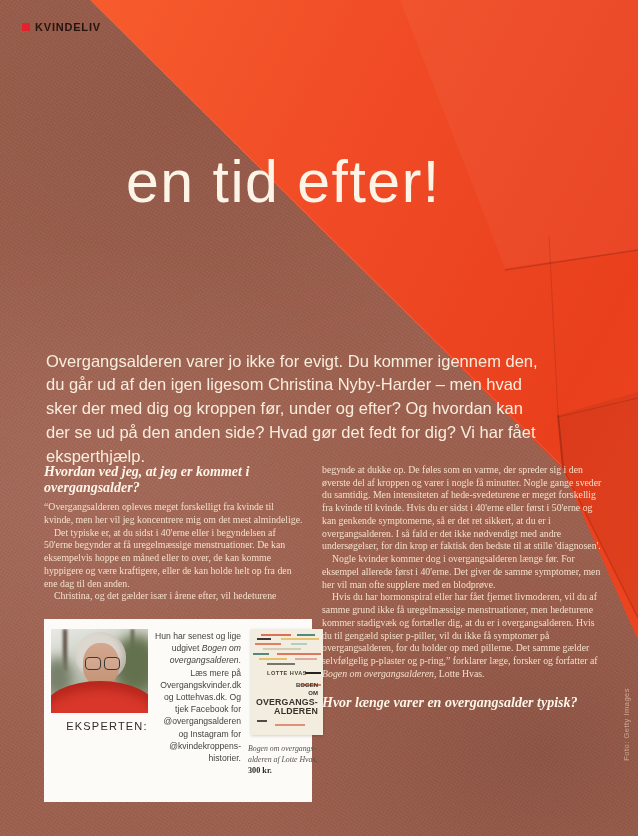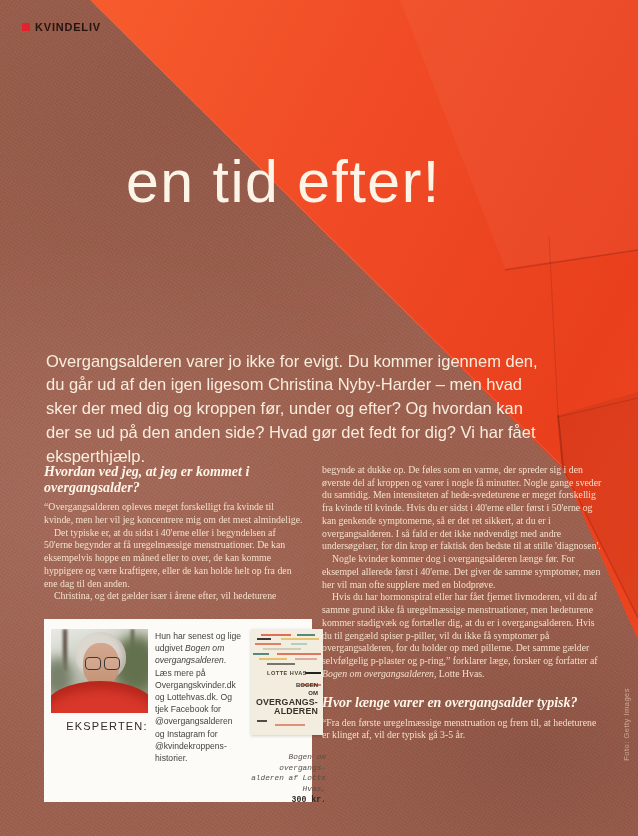--- a/index.html
+++ b/index.html
@@ -58,30 +58,30 @@
   .ph-bush2{position:absolute;left:-8px;top:28px;width:30px;height:40px;background:#77806a;border-radius:50%;filter:blur(6px);}
   .ph-trunk{position:absolute;left:12px;top:0;width:4px;height:42px;background:#57493e;filter:blur(1.5px);}
   .ph-trunk2{position:absolute;left:80px;top:0;width:3px;height:30px;background:#5d5044;filter:blur(1.5px);}
   .ph-hair{position:absolute;left:25px;top:3px;width:50px;height:48px;background:#dcd7cf;border-radius:48% 52% 45% 45%;box-shadow:inset -4px -4px 6px rgba(120,110,100,0.35);}
   .ph-face{position:absolute;left:32px;top:14px;width:36px;height:42px;background:linear-gradient(#d3a88f,#c49376);border-radius:46% 46% 42% 42%;}
   .ph-glasses{position:absolute;left:34px;top:28px;display:flex;gap:3px;}
   .ph-glasses span{width:14px;height:11px;border:1.5px solid #3c3733;border-radius:4px;background:rgba(255,255,255,0.10);}
   .ph-coat{position:absolute;left:-7px;bottom:-24px;width:112px;height:56px;background:#d8372a;border-radius:50% 50% 0 0;box-shadow:inset 0 8px 10px rgba(120,10,5,0.35);}
   .exp-label{margin-top:7px;font-size:11px;letter-spacing:1.2px;color:#332c26;font-weight:300;padding-left:15px;}
   .exp-bio{font-size:8.6px;text-align:center;color:#2f2d2b;line-height:1.4;margin-top:2px;}
-  .exp-col2{width:86px;flex:none;font-size:8.6px;line-height:1.42;text-align:left;color:#45433f;margin-top:1px;font-weight:300;}
+  .exp-col2{width:86px;flex:none;font-size:8.6px;line-height:1.42;text-align:right;color:#45433f;margin-top:1px;font-weight:300;}
   .exp-col3{flex:1;display:flex;flex-direction:column;align-items:center;}
   .book{width:72px;height:106px;background:#f2edde;position:relative;box-shadow:0 1px 3px rgba(0,0,0,0.18);flex:none;}
   .book svg{position:absolute;inset:0;}
   .bk-author{position:absolute;top:41px;left:0;right:0;text-align:center;font-size:5.6px;font-weight:bold;letter-spacing:0.5px;color:#4e4436;}
   .bk-block{position:absolute;top:53px;right:5px;text-align:right;color:#36312a;}
   .bk-series{font-size:6px;font-weight:bold;line-height:1.3;}
   .bk-title{font-size:8.8px;font-weight:bold;line-height:1.12;letter-spacing:0.2px;}
-  .book-cap{margin-top:17px;font-size:7.8px;font-style:italic;font-family:Liberation Mono, monospace;
-            text-align:right;color:#56514b;line-height:1.35;width:78px;}
+  .book-cap{margin-top:9px;font-size:7.8px;font-style:italic;font-family:Liberation Serif, serif;
+            text-align:left;color:#56514b;line-height:1.35;width:78px;}
   .book-price{font-weight:bold;font-style:normal;color:#2e2a26;font-size:8.2px;}
   
   .credit{position:absolute;right:7px;top:688px;writing-mode:vertical-rl;transform:rotate(180deg);
           font-size:7.5px;color:rgba(250,226,205,0.55);letter-spacing:0.5px;}
 </style>
 </head>
 <body>
 
 <div class="page">
 
@@ -116,21 +116,20 @@
       <h3 class="qhead">Hvordan ved jeg, at jeg er kommet i overgangsalder?</h3>
       <p>“Overgangsalderen opleves meget forskelligt fra kvinde til kvinde, men her vil jeg koncentrere mig om det mest almindelige.</p>
       <p class="indent">Det typiske er, at du sidst i 40'erne eller i begyndelsen af 50'erne begynder at få uregelmæssige menstruationer. De kan eksempelvis hoppe en måned eller to over, de kan komme hyppigere og være kraftigere, eller de kan holde helt op fra den ene dag til den anden.</p>
       <p class="indent">Christina, og det gælder især i årene efter, vil hedeturene</p>
     </div>
     <div class="col-right">
       <p>begynde at dukke op. De føles som en varme, der spreder sig i den øverste del af kroppen og varer i nogle få minutter. Nogle gange sveder du samtidig. Men intensiteten af hede-svedeturene er meget forskellig fra kvinde til kvinde. Hvis du er sidst i 40'erne eller først i 50'erne og kan genkende symptomerne, så er det ret sikkert, at du er i overgangsalderen. I så fald er det ikke nødvendigt med andre undersøgelser, for din krop er faktisk den bedste til at stille 'diagnosen'.</p>
       <p class="indent">Nogle kvinder kommer dog i overgangsalderen længe før. For eksempel allerede først i 40'erne. Det giver de samme symptomer, men her vil man ofte supplere med en blodprøve.</p>
       <p class="indent"><span>Hvis du har hormonspiral eller har fået fjernet livmoderen, vil du af samme grund ikke få uregelmæssige menstruationer, men hedeturene kommer stadigvæk og fortæller dig, at du er i overgangsalderen. Hvis du til gengæld spiser p-piller, vil du ikke få symptomer på overgangsalderen, for du holder op med pillerne. Det samme gælder selvfølgelig p-plaster og p-ring,” forklarer læge, forsker og forfatter af </span><span class="bookref">Bogen om overgangsalderen,</span><span> Lotte Hvas.</span></p>
       <h3 class="qhead q2">Hvor længe varer en overgangsalder typisk?</h3>
-      <p>“Fra den første uregelmæssige menstruation og frem til, at hedeturene er klinget af, vil der typisk gå 3-5 år.</p>
     </div>
   </div>
 
   <div class="expert">
     <div class="exp-col1">
       <div class="photo">
         <div class="ph-sky"></div>
         <div class="ph-trunk"></div>
         <div class="ph-trunk2"></div>
         <div class="ph-bush"></div>

